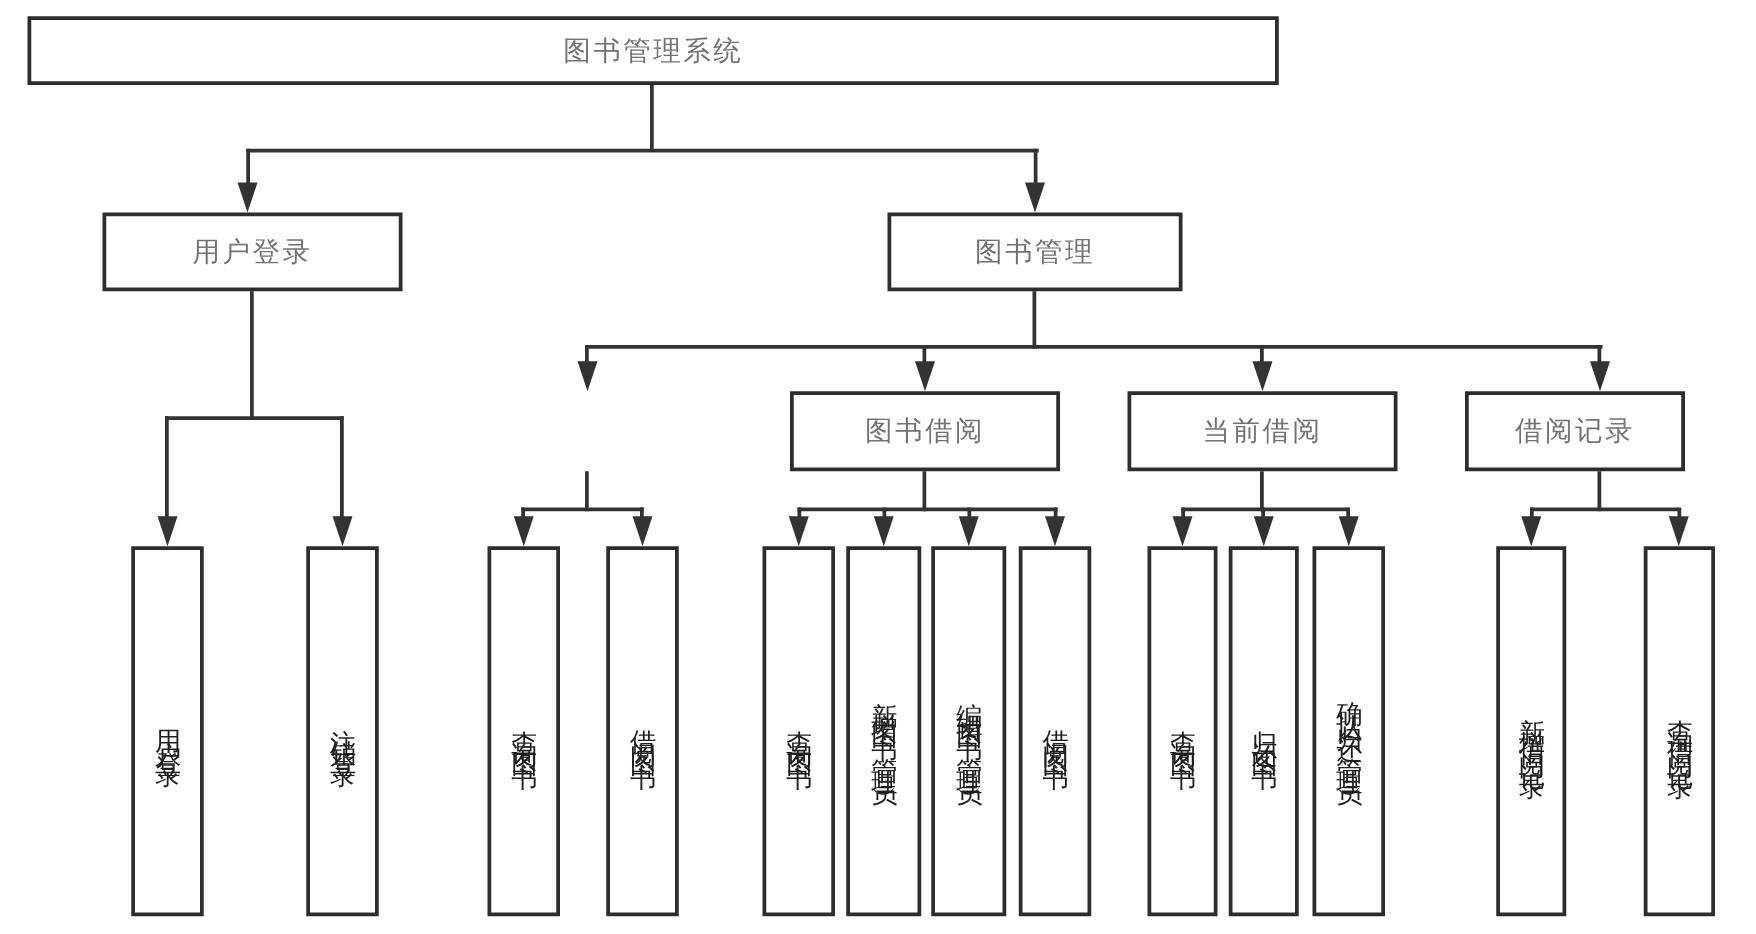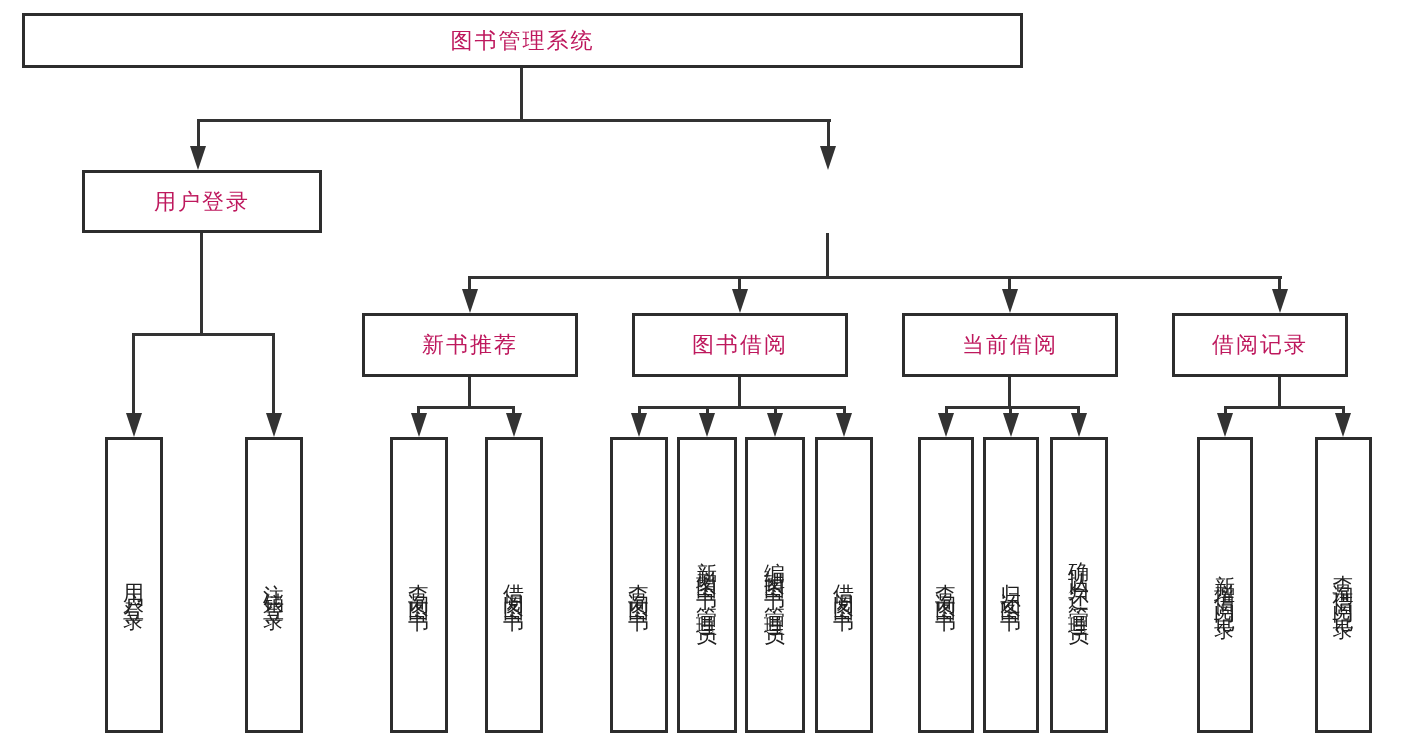--- a/index.html
+++ b/index.html
@@ -4,21 +4,21 @@
 <style>
   html,body{margin:0;padding:0;background:#ffffff;}
   #stage{
     position:relative;width:1405px;height:747px;background:#ffffff;overflow:hidden;
     font-family:"Liberation Sans","DejaVu Sans",sans-serif;color:#222222;
   }
   .node{
     position:absolute;box-sizing:border-box;border:3px solid #2d2d2d;background:#ffffff;
     display:flex;align-items:center;justify-content:center;
   }
-  .node.h span{font-size:22px;letter-spacing:2px;white-space:nowrap;color:#be185d;}
+  .node.h span{font-size:22px;letter-spacing:2px;white-space:nowrap;color:#737373;}
   .node.v span{
     writing-mode:vertical-lr;text-orientation:mixed;font-size:21px;letter-spacing:9px;
     line-height:1;color:#1f1f1f;white-space:nowrap;
   }
   .ln{position:absolute;background:#333333;}
   .arr{
     position:absolute;width:0;height:0;
     border-left:8px solid transparent;border-right:8px solid transparent;
     border-top:24px solid #333333;
   }
@@ -33,24 +33,24 @@
 <div id="stage">
 
   <div class="node h" style="left:22px;top:13px;width:1001px;height:55px">
     <span>图书管理系统</span>
   </div>
 
   <div class="node h" style="left:82px;top:170px;width:240px;height:63px">
     <span>用户登录</span>
   </div>
 
+  <div class="node h" style="left:710px;top:170px;width:236px;height:63px">
+    <span>图书管理</span>
+  </div>
 
-  <div class="node h" style="left:362px;top:313px;width:216px;height:64px">
-    <span>新书推荐</span>
-  </div>
 
   <div class="node h" style="left:632px;top:313px;width:216px;height:64px">
     <span>图书借阅</span>
   </div>
 
   <div class="node h" style="left:902px;top:313px;width:216px;height:64px">
     <span>当前借阅</span>
   </div>
 
   <div class="node h" style="left:1172px;top:313px;width:176px;height:64px">

